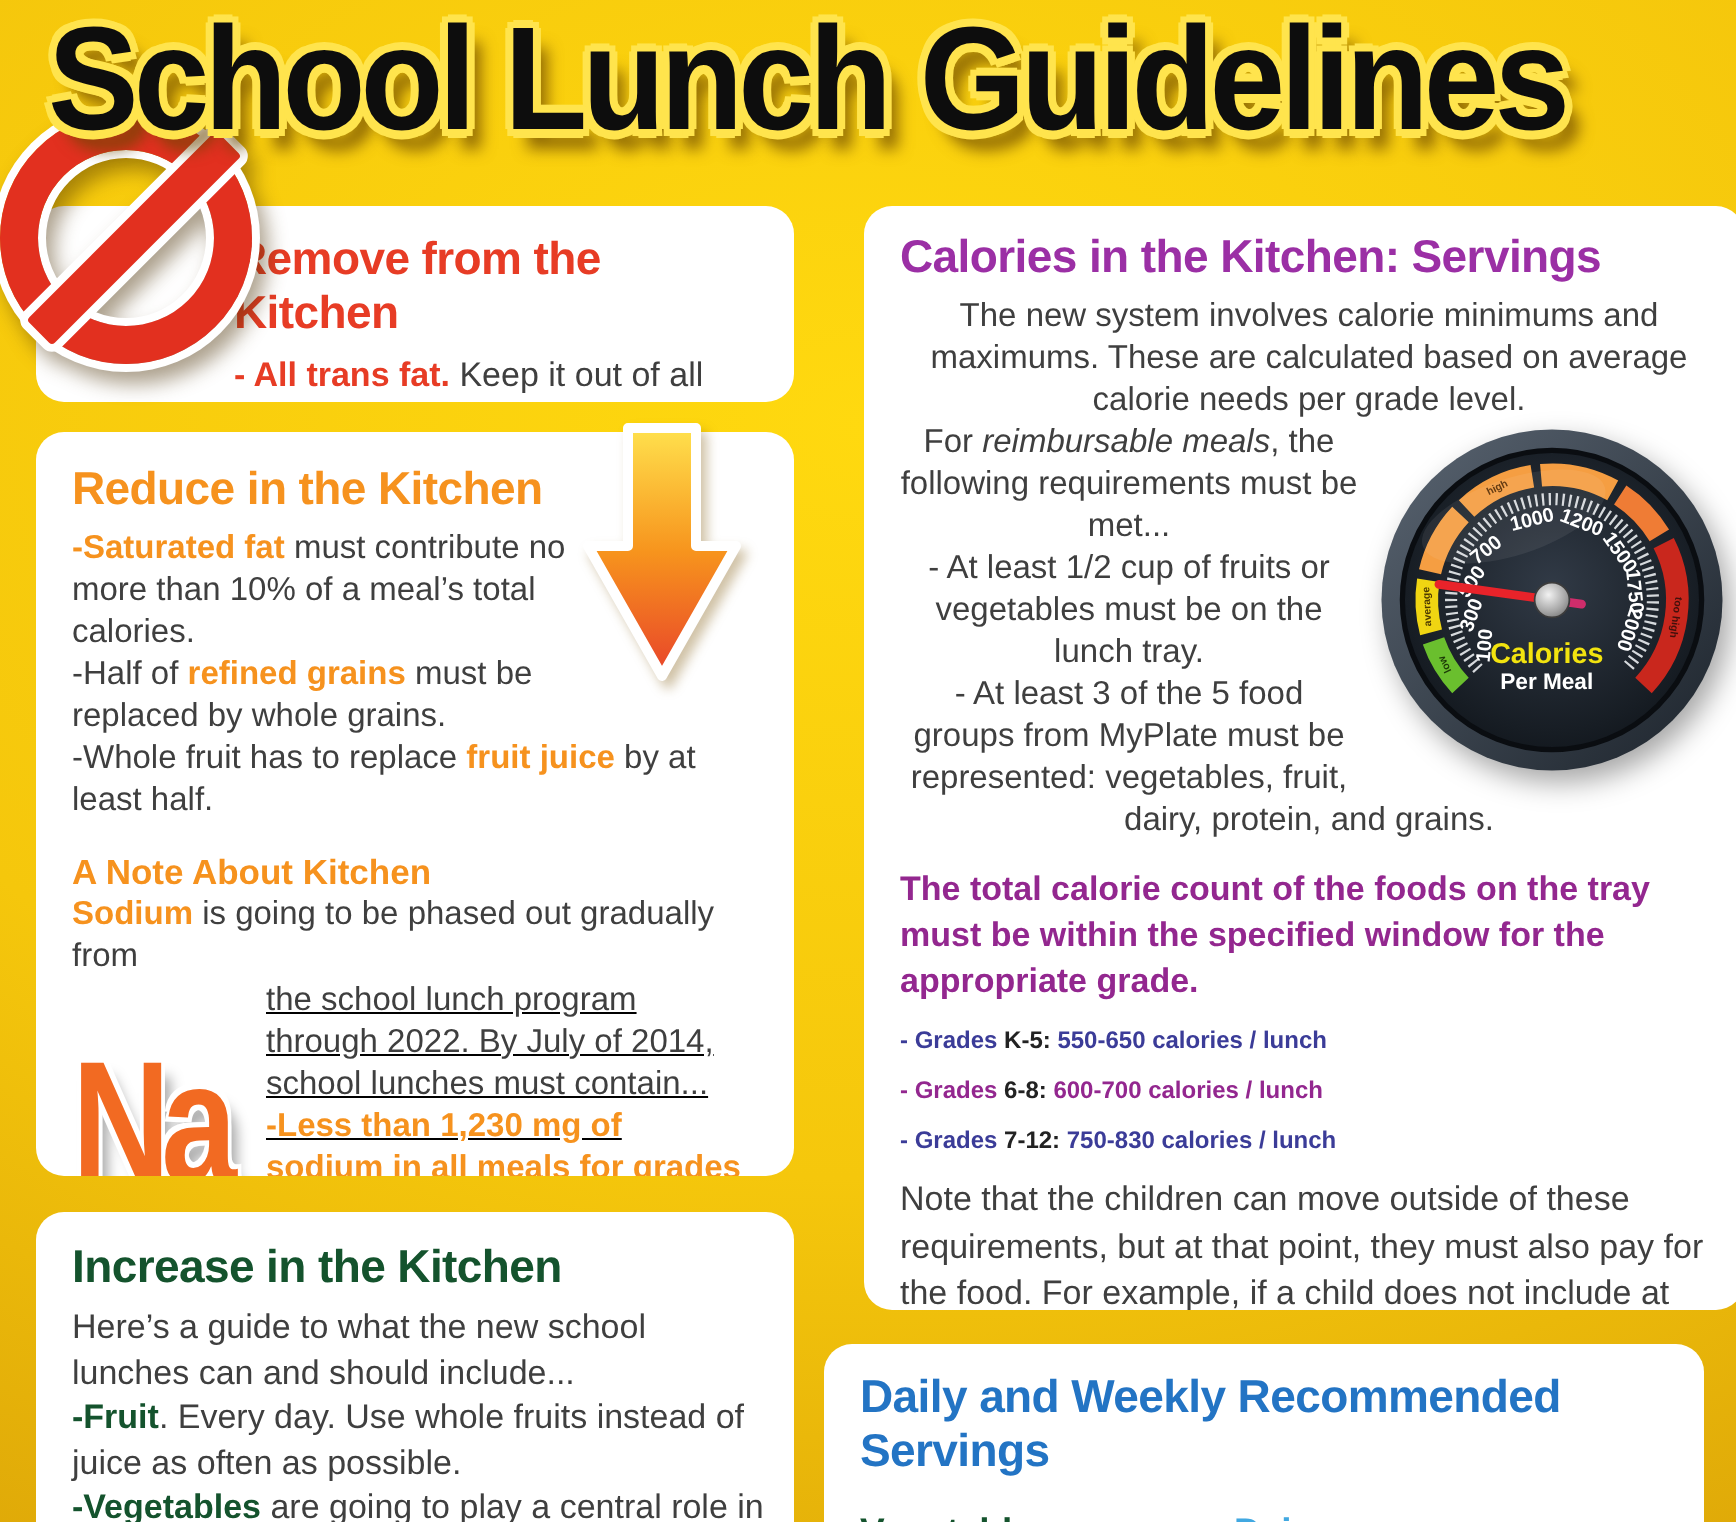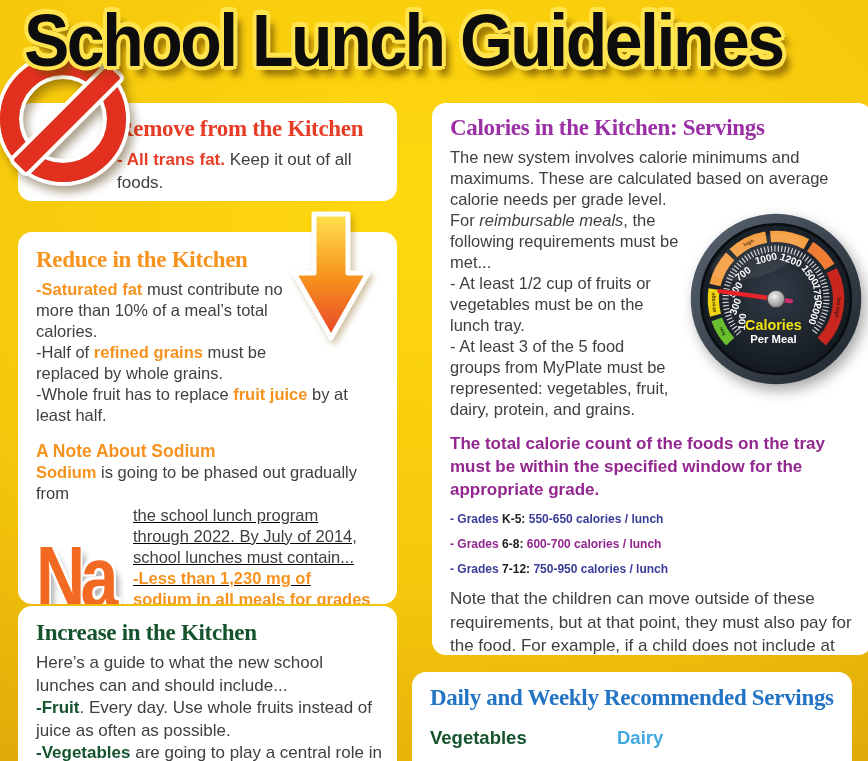--- a/index.html
+++ b/index.html
@@ -12,41 +12,41 @@
     position:absolute; top:2px; left:24px; width:830px; z-index:5; margin:0;
     font-size:68px; font-weight:800; letter-spacing:-2.5px; line-height:1.05; color:#0d0d0d;
     transform:scaleY(1.08); transform-origin:top left; white-space:nowrap;
     text-shadow:
       -3px -3px 0 #ffe44d, 3px -3px 0 #ffe44d, -3px 3px 0 #ffe44d, 3px 3px 0 #ffe44d,
       0 -4px 0 #ffe44d, 0 4px 0 #ffe44d, -4px 0 0 #ffe44d, 4px 0 0 #ffe44d,
       7px 9px 7px rgba(105,70,0,.75);
   }
   .card { position:absolute; background:#ffffff; border-radius:14px; box-sizing:border-box; z-index:1; overflow:hidden; }
   #card-remove   { left:18px;  top:103px; width:379px; height:98px;  padding:13px 10px 0 99px; }
-  #card-reduce   { left:18px;  top:232px; width:379px; height:372px; padding:15px 24px 0 18px; }
+  #card-reduce   { left:18px;  top:216px; width:379px; height:372px; padding:15px 24px 0 18px; }
   #card-increase { left:18px;  top:606px; width:379px; height:240px; padding:14px 14px 0 18px; }
   #card-calories { left:432px; top:103px; width:440px; height:552px; padding:12px 13px 0 18px; }
   #card-servings { left:412px; top:672px; width:440px; height:160px; padding:13px 13px 0 18px; }
 
-  .h { font-size:23px; font-weight:800; margin:0 0 6px 0; letter-spacing:-0.3px;font-family:Liberation Serif, serif; }
+  .h { font-size:23px; font-weight:800; margin:0 0 6px 0; letter-spacing:-0.3px; }
   .h-sodium { font-size:17.5px; font-weight:800; margin:15px 0 0 0; color:#F6921E; }
   .red    { color:#E73C25; }
   .orange { color:#F6921E; }
   .green  { color:#14532d; }
   .purple { color:#9B2FA5; }
   .purpleb{ color:#93278F; }
   .blue   { color:#2374C4; }
   .lblue  { color:#41A8E1; }
   .indigo { color:#3B3C98; }
   .dark   { color:#222222; }
 
   .line { font-size:16.5px; line-height:21px; margin:0; color:#3f3f3f; }
   #card-remove .line { font-size:17px; line-height:23px; }
   #card-increase .line { font-size:17px; line-height:22.5px; }
-  #card-calories .line { font-size:16.5px; line-height:21px; }
+  #card-calories .line { font-size:16.5px; line-height:21px;text-align:center; }
   .line b { font-weight:700; }
   .line i { font-style:italic; }
 
   .no-symbol { position:absolute; left:0; top:56px; width:126px; height:126px; z-index:3;
                filter:drop-shadow(4px 6px 5px rgba(70,45,0,.45)); }
   .no-ring  { position:absolute; left:0; top:0; width:126px; height:126px; border-radius:50%;
               border:19px solid #e2301f; box-sizing:border-box;
               box-shadow:0 0 0 4px #fff, inset 0 0 0 4px #fff; }
   .no-slash { position:absolute; left:-4px; top:50px; width:134px; height:18px; background:#e2301f;
               border:4px solid #fff; border-radius:6px; transform:rotate(-45deg); box-sizing:content-box; }
@@ -102,21 +102,21 @@
 
   </section>
 
   <section class="card" id="card-reduce">
     <div class="arrow-spacer"></div>
     <h2 class="h orange">Reduce in the Kitchen</h2>
     <p class="line"><span></span><b class="orange">-Saturated fat</b><span> must contribute no more than 10% of a meal’s total calories.</span></p>
     <p class="line"><span>-Half of </span><b class="orange">refined grains</b><span> must be replaced by whole grains.</span></p>
     <p class="line"><span>-Whole fruit has to replace </span><b class="orange">fruit juice</b><span> by at least half.</span></p>
 
-    <h3 class="h-sodium">A Note About Sodium</h3>
+    <h3 class="h-sodium">A Note About Kitchen</h3>
     <p class="line"><b class="orange">Sodium</b><span> is going to be phased out gradually from</span></p>
     <div class="na-row">
       <div class="na">Na</div>
       <div class="na-text">
         <p class="line">the school lunch program through 2022. By July of 2014, school lunches must contain...</p>
         <p class="line"><b class="orange">-Less than 1,230 mg of sodium in all meals for grades </b><b class="dark">K-5 (2017 = 935 mg)</b></p>
       </div>
     </div>
 
   </section>
@@ -183,21 +183,21 @@
     </div>
 
     <p class="line"><span>For </span><i>reimbursable meals</i><span>, the following requirements must be met...</span></p>
     <p class="line">- At least 1/2 cup of fruits or vegetables must be on the lunch tray.</p>
     <p class="line">- At least 3 of the 5 food groups from MyPlate must be represented: vegetables, fruit, dairy, protein, and grains.</p>
 
     <p class="window-note">The total calorie count of the foods on the tray must be within the specified window for the appropriate grade.</p>
 
     <p class="grade-row"><b class="indigo">- Grades </b><b class="dark">K-5:</b><b class="indigo"> 550-650 calories / lunch</b></p>
     <p class="grade-row"><b class="purpleb">- Grades </b><b class="dark">6-8:</b><b class="purpleb"> 600-700 calories / lunch</b></p>
-    <p class="grade-row"><b class="indigo">- Grades </b><b class="dark">7-12:</b><b class="indigo"> 750-950 calories / lunch</b></p>
+    <p class="grade-row"><b class="indigo">- Grades </b><b class="dark">7-12:</b><b class="indigo"> 750-830 calories / lunch</b></p>
 
     <p class="note">Note that the children can move outside of these requirements, but at that point, they must also pay for the food. For example, if a child does not include at least half a cup of a fruit or vegetable, that child will be charged for a meal “a la carte.”  Foods over the calorie limit are available, but will also include an “a la carte” charge.</p>
   </section>
 
   <section class="card" id="card-servings">
     <h2 class="h blue">Daily and Weekly Recommended Servings</h2>
     <div class="sv-cols">
       <div class="sv-col">
         <p class="sv-name green">Vegetables</p>
 

